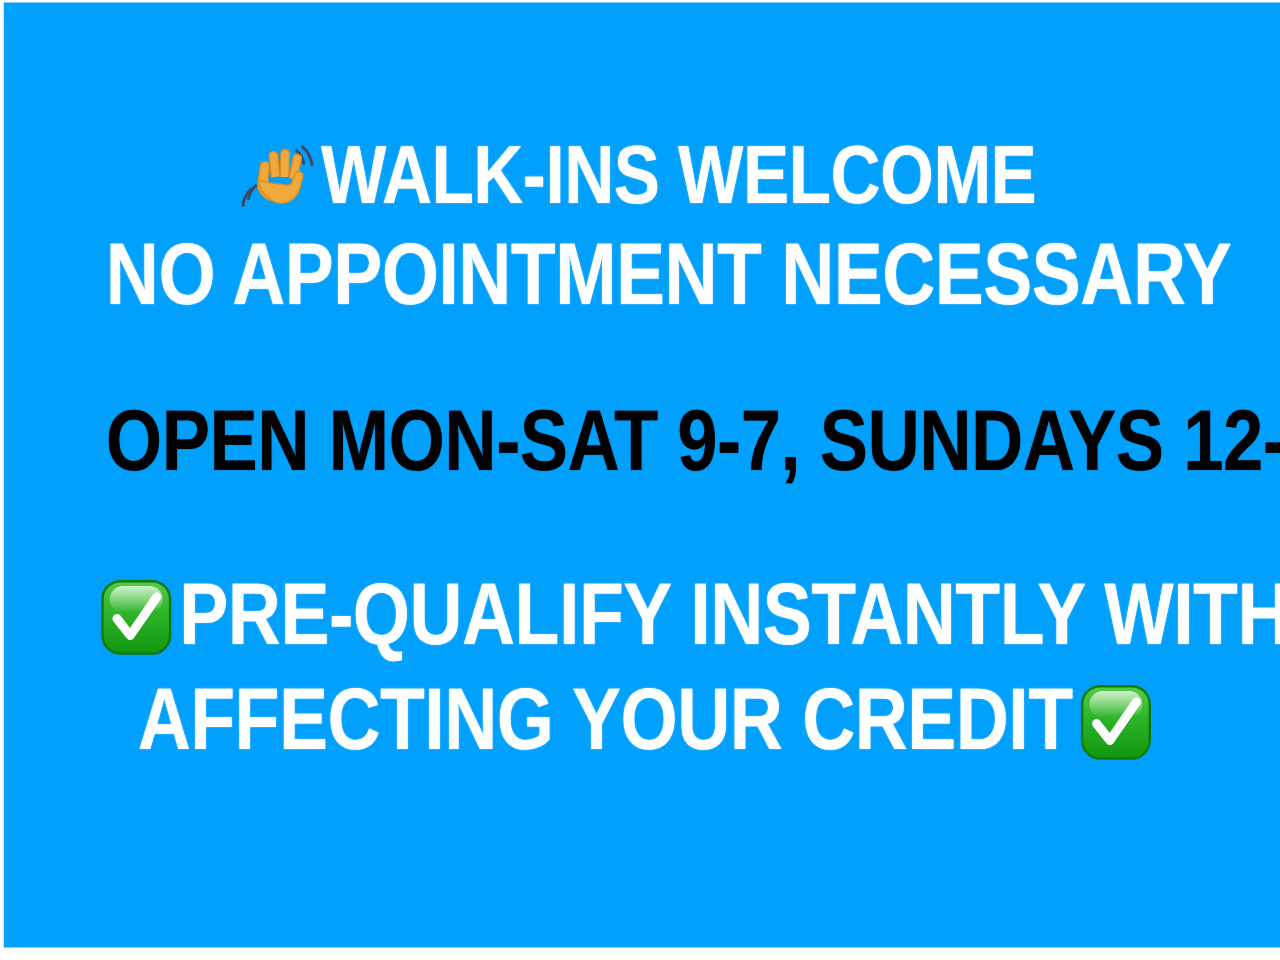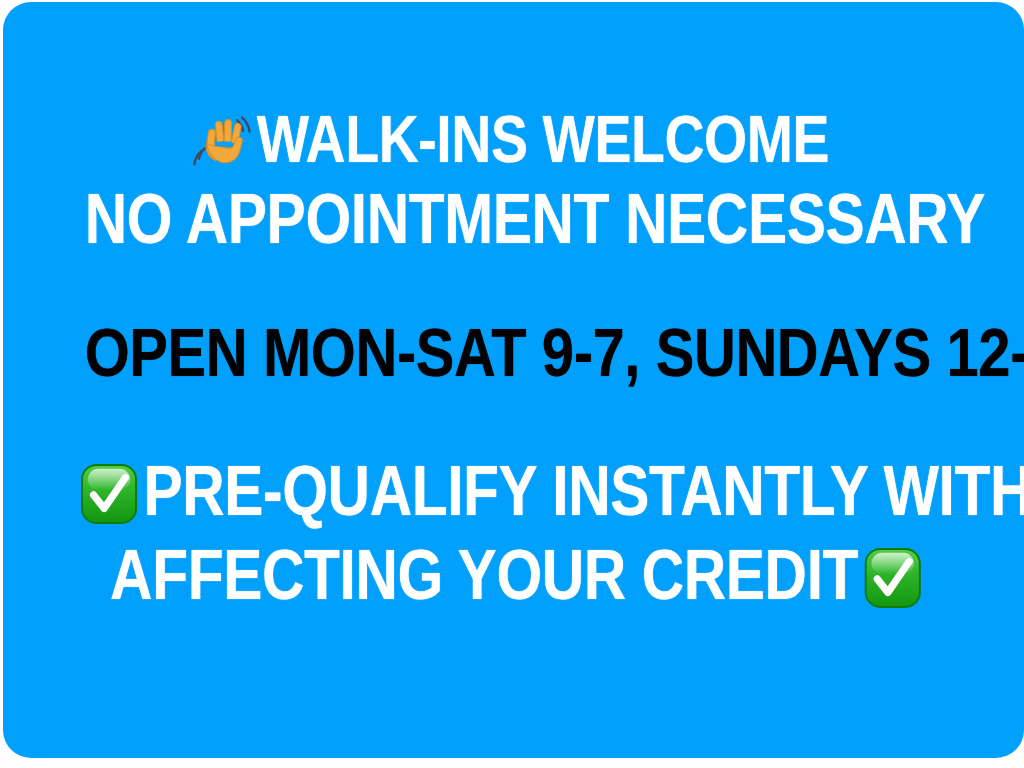--- a/index.html
+++ b/index.html
@@ -22,21 +22,20 @@
 
   
   #poster-panel {
     position: absolute;
     left: 3px;
     top: 2px;
     width: 1021px;
     height: 756px;
     background: #02a0fd;
     overflow: hidden;
-    border-radius: 28px;
   }
 
   #message-block {
     position: absolute;
     left: 0;
     right: 0;
     top: 104px;
     text-align: center;
     user-select: none;
   }

